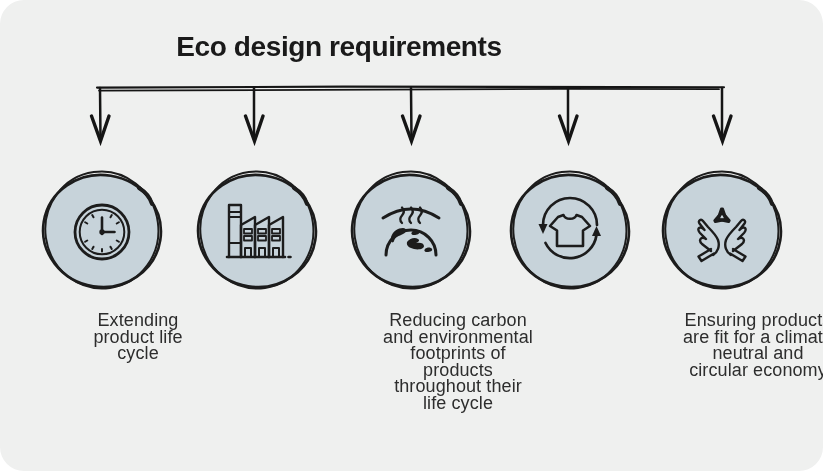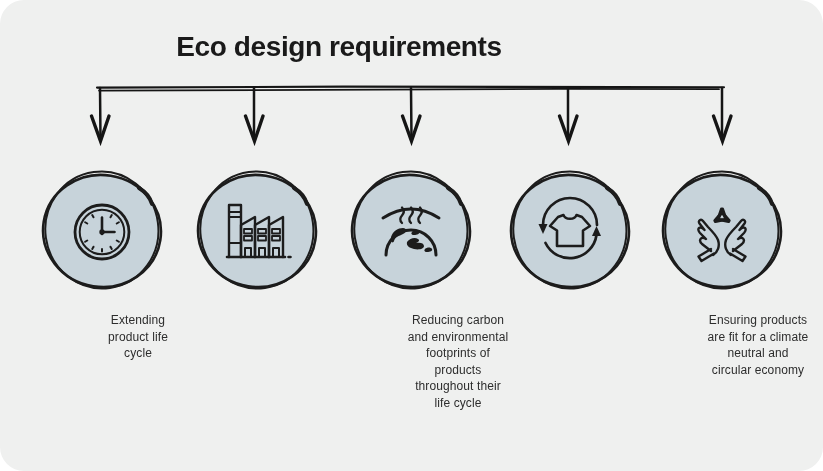--- a/index.html
+++ b/index.html
@@ -7,21 +7,21 @@
     --icon:#1c1c1c; --title-text:#1a1a1a; --label-text:#2d2d2d;
   }
   *{box-sizing:border-box;margin:0;padding:0}
   body{background:#ffffff;font-family:"Liberation Sans",sans-serif;width:823px;height:471px;overflow:hidden}
   .card{position:relative;width:823px;height:471px;background:var(--background);border-radius:24px;overflow:hidden}
   .title{position:absolute;top:31px;left:0;width:678px;text-align:center;
          font-size:28px;font-weight:700;letter-spacing:-0.4px;color:var(--title-text)}
   .connector{position:absolute;left:0;top:0;width:823px;height:160px}
   .item{position:absolute;width:128px}
   .circle-wrap{position:absolute;top:167px;width:128px;height:128px}
-  .label{position:absolute;top:312px;font-size:12px;line-height:16.5px;text-align:center;
+  .label{position:absolute;top:312px;font-size:18px;line-height:16.5px;text-align:center;
          color:var(--label-text);white-space:pre-line;letter-spacing:0.1px}
   svg{display:block}
   .stroke{fill:none;stroke:var(--icon);stroke-linecap:round;stroke-linejoin:round}
   .filldark{fill:var(--icon);stroke:none}
 </style>
 </head>
 <body>
 
 <div class="card">
 

